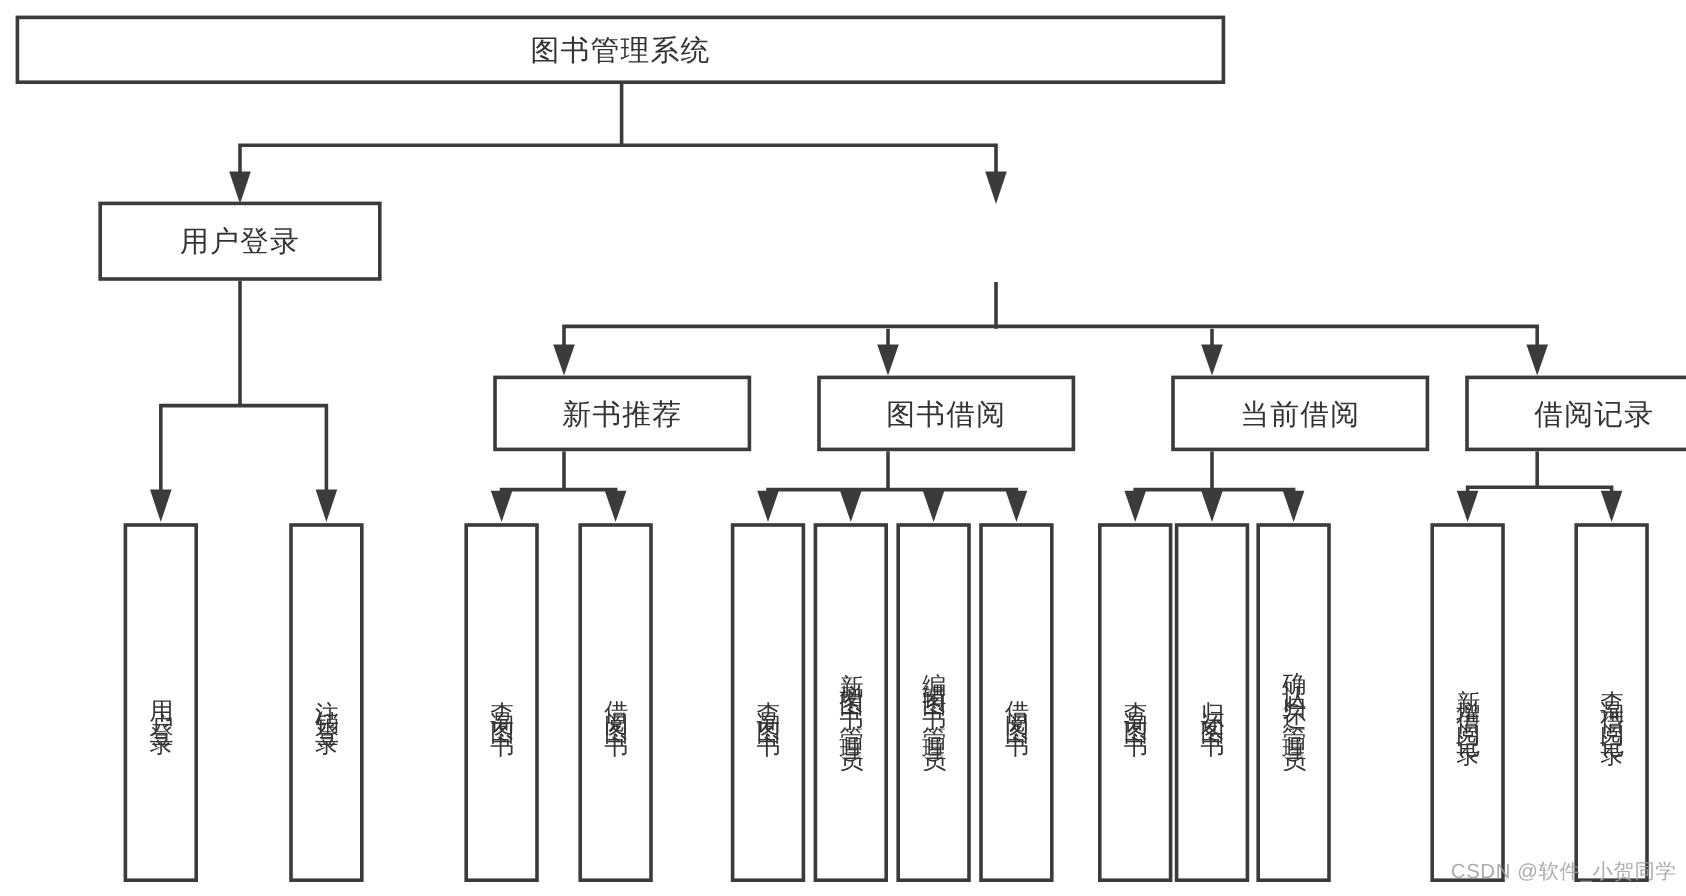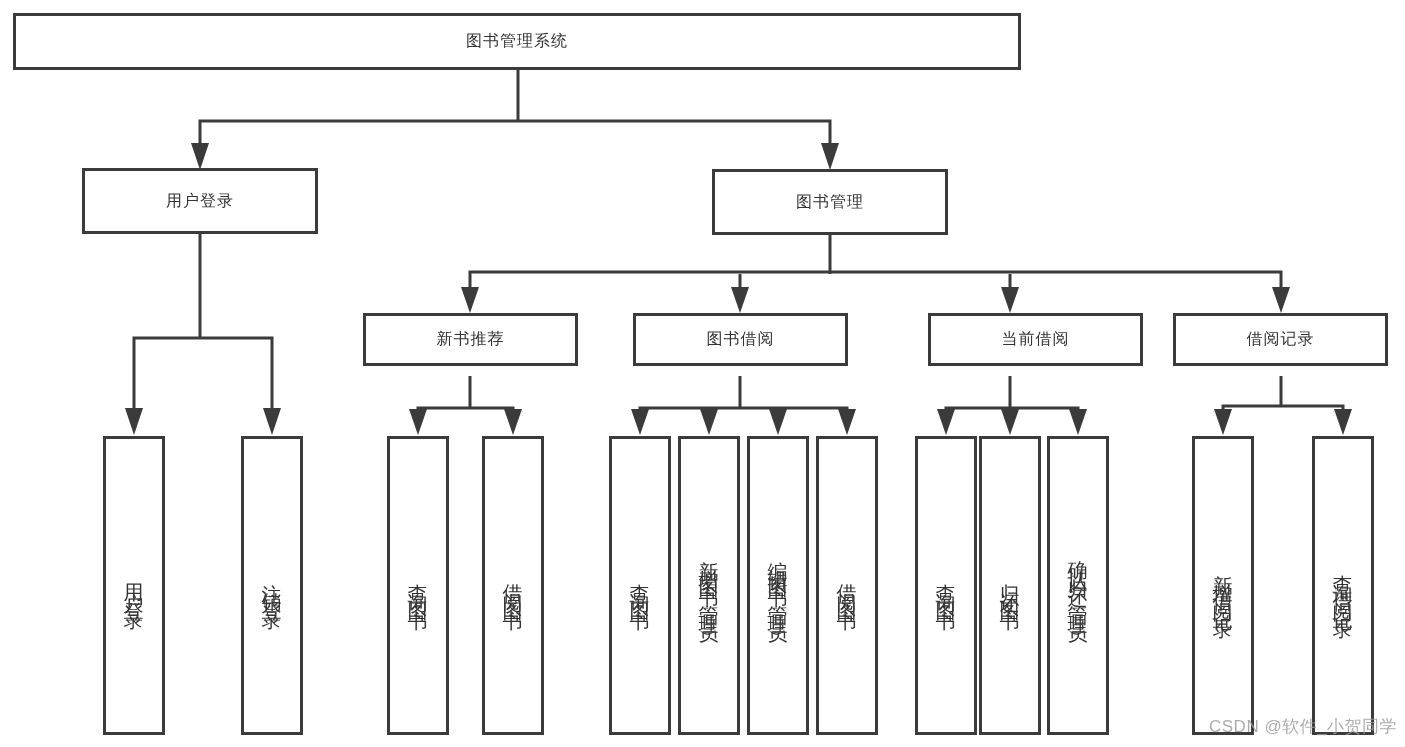--- a/index.html
+++ b/index.html
@@ -34,28 +34,28 @@
   }
   .node {
     position: absolute;
     box-sizing: border-box;
     border: 3px solid #3b3b3b;
     background: #ffffff;
     display: flex;
     align-items: center;
     justify-content: center;
     color: #333333;
-    font-size: 16px;
+    font-size: 24px;
     z-index: 2;
     letter-spacing: 1px;
   }
   .node-root   { left: 13px;  top: 13px;  width: 1008px; height: 57px; }
   .node-l1-a   { left: 82px;  top: 168px; width: 236px;  height: 66px; }
   .node-l1-b   { left: 712px; top: 169px; width: 236px;  height: 66px; }
-  .node-l2     { top: 313px; width: 215px; height: 53px; }
+  .node-l2     { top: 313px; width: 215px; height: 63px; margin-left: 48px; }
   .node-l2-a   { left: 363px; }
   .node-l2-b   { left: 633px; text-align: center; }
   .node-l2-c   { left: 928px; }
   .node-l2-d   { left: 1173px; }
   .leaf {
     position: absolute;
     box-sizing: border-box;
     border: 3px solid #3b3b3b;
     background: #ffffff;
     top: 436px;
@@ -137,21 +137,20 @@
 
     <path class="line" d="M1281 376 V407"></path>
     <path class="line" d="M1223 414 V406 H1343 V414"></path>
     <path class="arrow" d="M1223 435 l-9 -26 h18 z"></path>
     <path class="arrow" d="M1343 435 l-9 -26 h18 z"></path>
   </svg>
 
   <div class="node node-root">图书管理系统</div>
 
   <div class="node node-l1-a">用户登录</div>
-  <div class="node node-l1-b">图书管理</div>
 
   <div class="node node-l2 node-l2-a">新书推荐</div>
   <div class="node node-l2 node-l2-b">图书借阅</div>
   <div class="node node-l2 node-l2-c">当前借阅</div>
   <div class="node node-l2 node-l2-d">借阅记录</div>
 
   <div class="leaf" style="left:103px">
     <span>用户登录</span>
   </div>
   <div class="leaf" style="left:241px">

